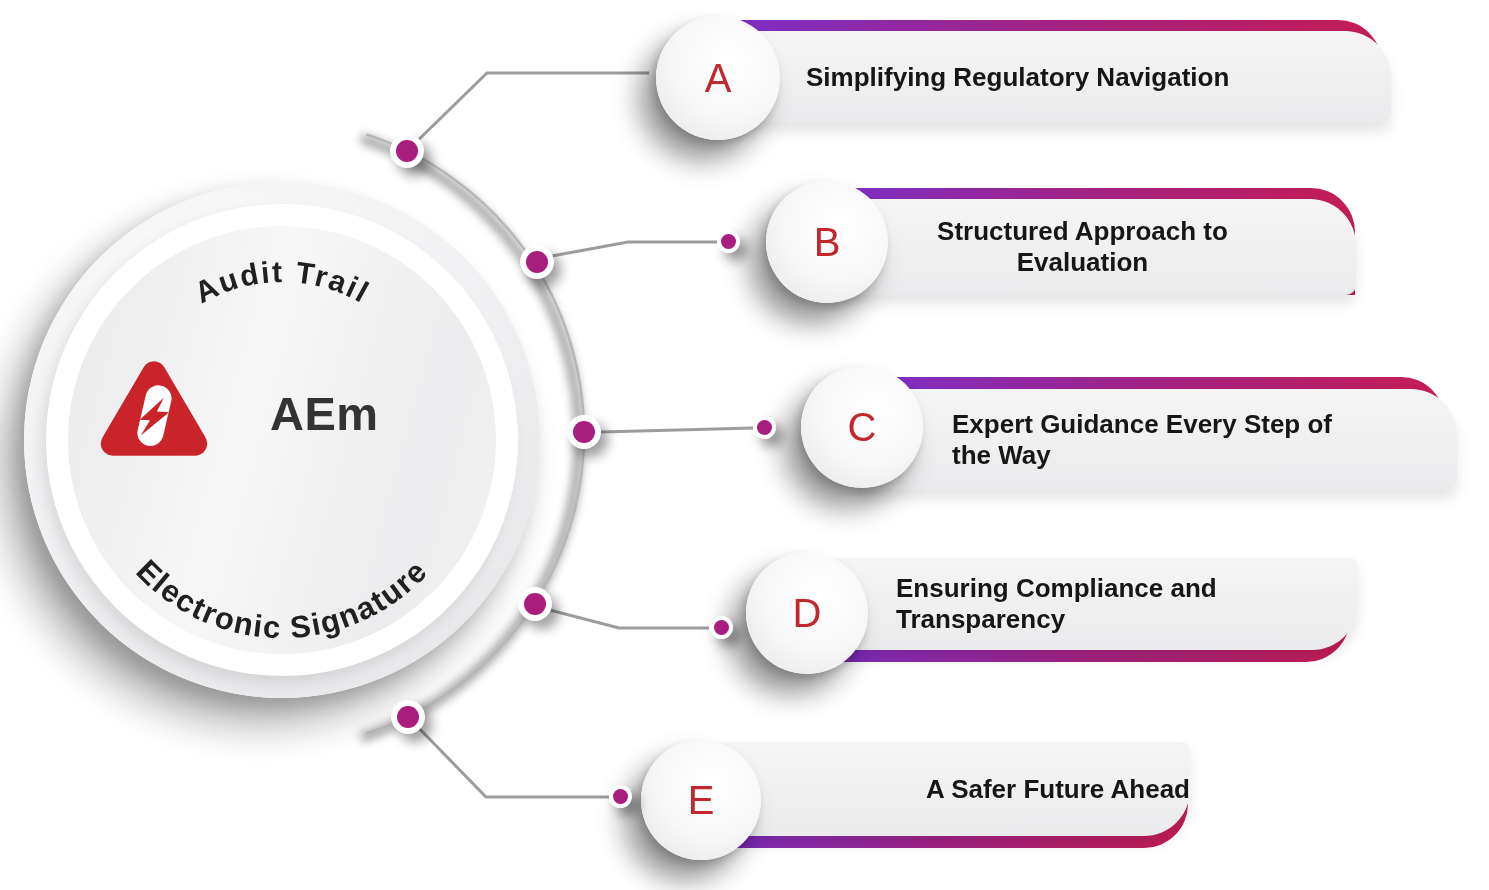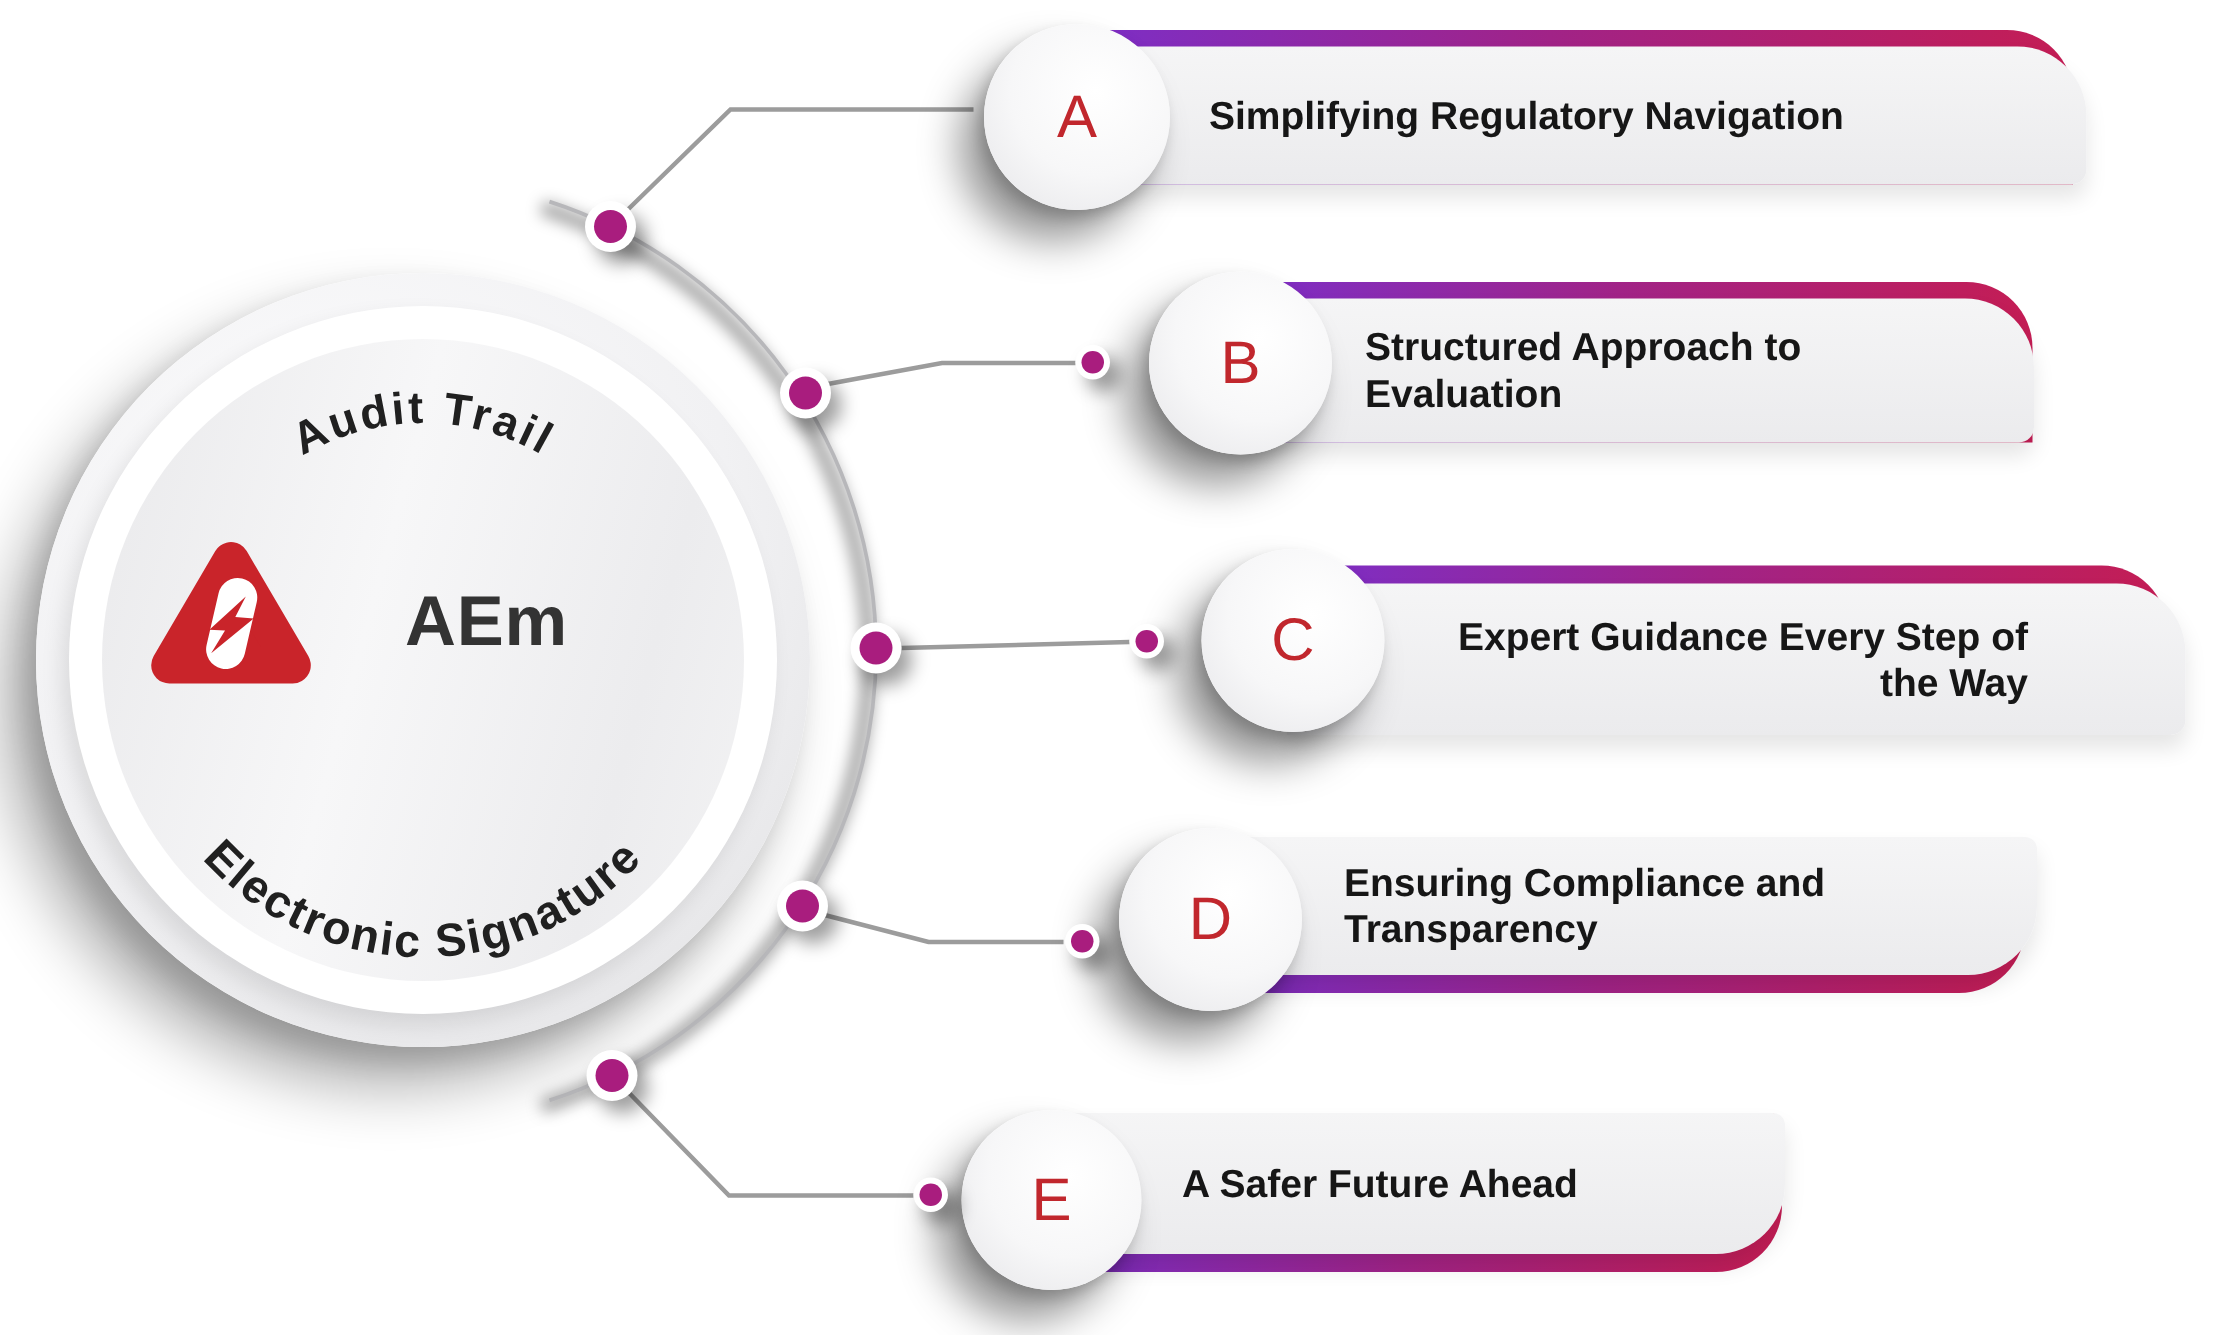--- a/index.html
+++ b/index.html
@@ -24,29 +24,29 @@
   
   .backing{position:absolute;background:linear-gradient(90deg,#7B2FC9 0%,#A12387 48%,#C41D54 100%);}
   .bar{position:absolute;background:linear-gradient(180deg,#f5f5f6 0%,#ebebed 100%);
     box-shadow:0 9px 14px rgba(0,0,0,.10);display:flex;align-items:center;}
   .label{font-size:26px;font-weight:700;color:#161616;line-height:31px;}
 
   .i0 .backing{left:712px;top:20px;width:670px;height:103px;border-radius:10px 44px 0 0;}
   .i0 .bar{left:712px;top:31px;width:585px;height:92px;border-radius:10px 46px 10px 0;padding-left:94px;}
   .i1 .backing{left:824px;top:188px;width:531px;height:107px;border-radius:10px 44px 0 0;}
   .i1 .bar{left:824px;top:199px;width:446px;height:96px;border-radius:10px 46px 10px 0;padding-left:86px;}
-  .i1 .label{max-width:345px;}
+  .i1 .label{max-width:345px;text-align:center;}
   .i2 .backing{left:858px;top:377px;width:587px;height:113px;border-radius:10px 44px 0 0;}
-  .i2 .bar{left:858px;top:389px;width:505px;height:101px;border-radius:10px 46px 10px 0;padding-left:94px;text-align:right;}
+  .i2 .bar{left:858px;top:389px;width:505px;height:101px;border-radius:10px 46px 10px 0;padding-left:94px;}
   .i2 .label{max-width:400px;}
   .i3 .backing{left:803px;top:558px;width:547px;height:104px;border-radius:10px 8px 44px 10px;}
   .i3 .bar{left:803px;top:558px;width:462px;height:92px;border-radius:10px 8px 46px 0;padding-left:93px;}
   .i3 .label{max-width:360px;}
   .i4 .backing{left:700px;top:742px;width:488px;height:106px;border-radius:10px 8px 44px 10px;}
-  .i4 .bar{left:700px;top:742px;width:402px;height:94px;border-radius:10px 8px 46px 0;padding-left:88px;}
+  .i4 .bar{left:700px;top:742px;width:402px;height:94px;border-radius:10px 8px 46px 0;padding-left:88px;justify-content:flex-end;}
 
   .badge{position:absolute;border-radius:50%;
     background:radial-gradient(circle at 60% 36%, #ffffff 0%, #f7f7f8 52%, #ededef 78%, #fbfbfc 90%, #e6e6e8 100%);
     box-shadow:-16px 20px 28px rgba(0,0,0,.42), -3px 5px 9px rgba(0,0,0,.16);
     display:flex;align-items:center;justify-content:center;}
   .badge span{font-size:40px;color:#C1272D;}
   .i0 .badge{left:656px;top:16px;width:124px;height:124px;}
   .i1 .badge{left:766px;top:181px;width:122px;height:122px;}
   .i2 .badge{left:801px;top:366px;width:122px;height:122px;}
   .i3 .badge{left:746px;top:552px;width:122px;height:122px;}

